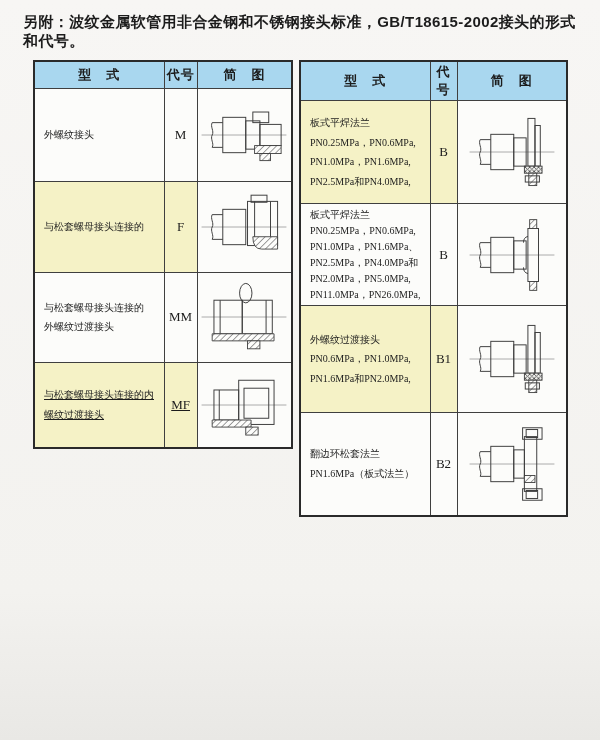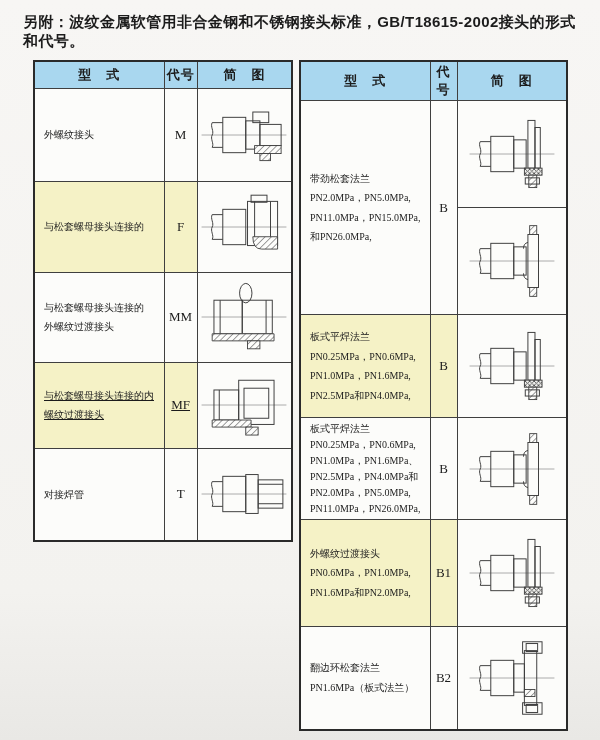--- a/index.html
+++ b/index.html
@@ -190,65 +190,35 @@
     <tr style="height:86px;text-decoration:underline;">
       <td class="type hl">与松套螺母接头连接的内
 螺纹过渡接头</td>
       <td class="code hl">MF</td>
       <td class="diag">
         <svg class="dg">
               <use href="#v-mf"></use>
             </svg>
       </td>
     </tr>
-    <tr style="height:93px;">
-      <td class="type">对接焊管</td>
-      <td class="code">T</td>
-      <td class="diag">
-        <svg class="dg">
-              <use href="#v-t"></use>
-            </svg>
-      </td>
-    </tr>
   </tbody>
     </table>
 
   <table style="width:267px;">
     <colgroup>
         <col style="width:130px">
         <col style="width:27px">
         <col style="width:110px">
       </colgroup>
     <tbody>
         <tr>
       <td class="hd">型　式</td>
       <td class="hd">代号</td>
       <td class="hd">简　图</td>
     </tr>
-    <tr style="height:213px;">
-      <td class="type">带劲松套法兰
-PN2.0MPa，PN5.0MPa,
-PN11.0MPa，PN15.0MPa,
-和PN26.0MPa,</td>
-      <td class="code">B</td>
-      <td class="diag">
-        <div class="wrap2" style="height:213px;">
-          <div class="half">
-            <svg class="dg">
-                  <use href="#v-plate"></use>
-                </svg>
-          </div>
-          <div class="half">
-            <svg class="dg">
-                  <use href="#v-updown"></use>
-                </svg>
-          </div>
-        </div>
-      </td>
-    </tr>
     <tr style="height:103px;">
       <td class="type hl">板式平焊法兰
 PN0.25MPa，PN0.6MPa,
 PN1.0MPa，PN1.6MPa,
 PN2.5MPa和PN4.0MPa,</td>
       <td class="code hl">B</td>
       <td class="diag">
         <svg class="dg">
               <use href="#v-plate"></use>
             </svg>

